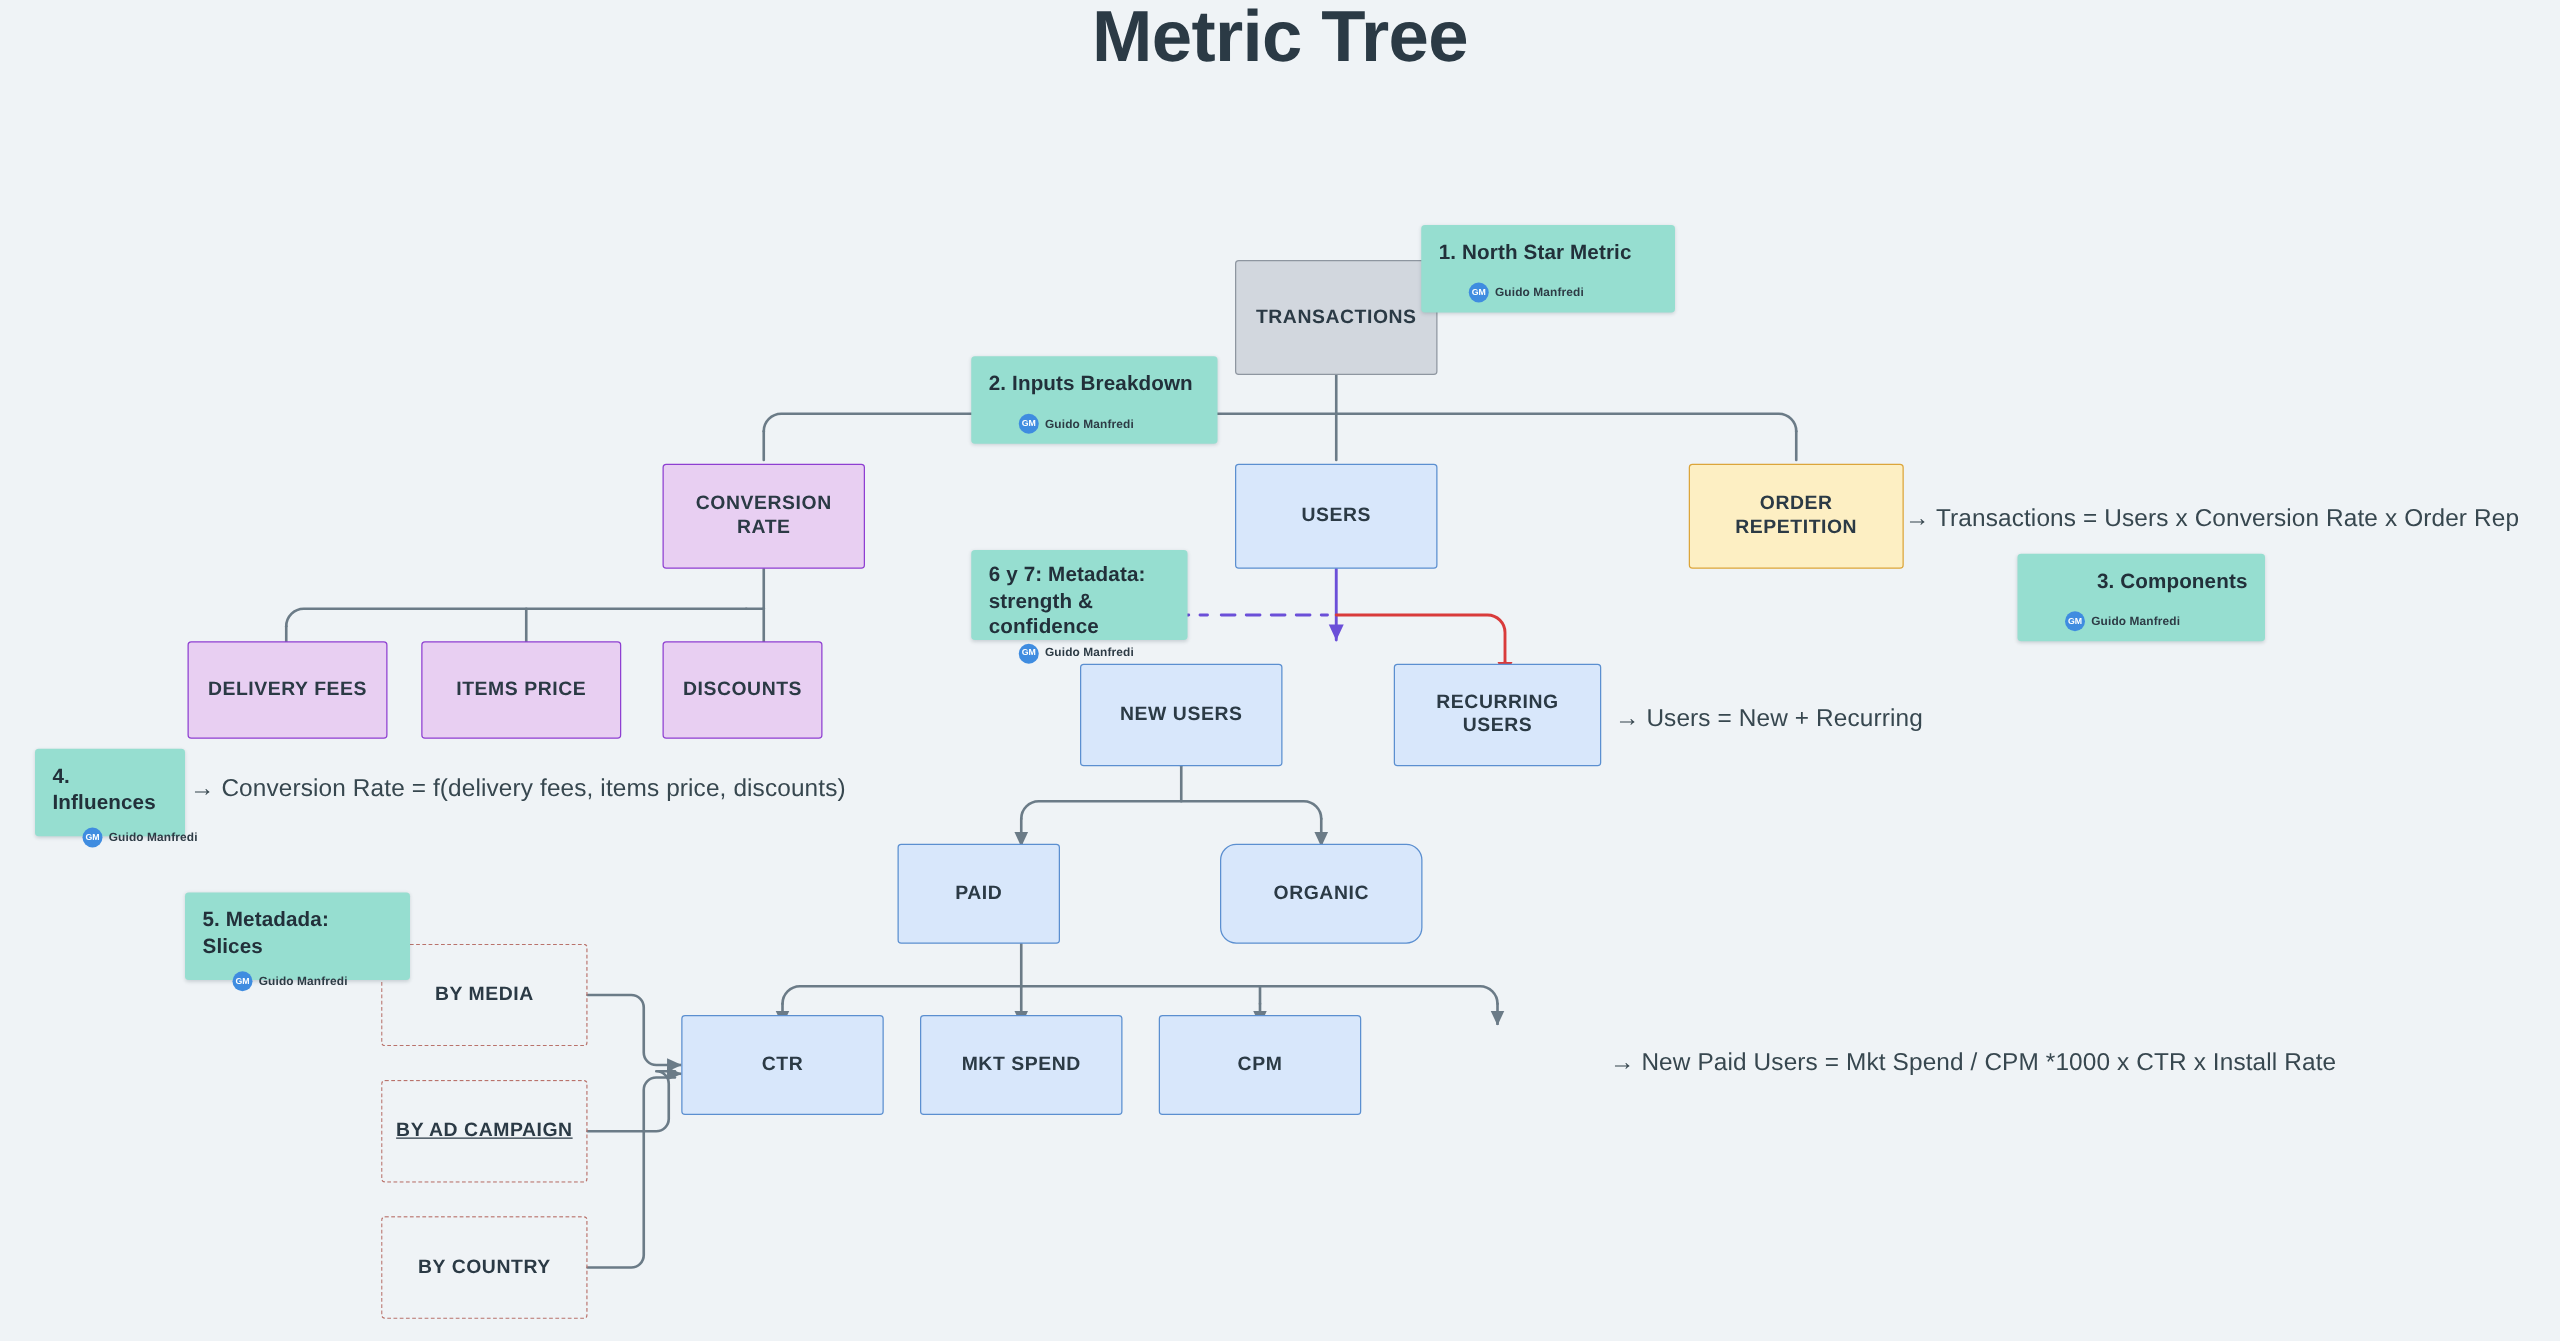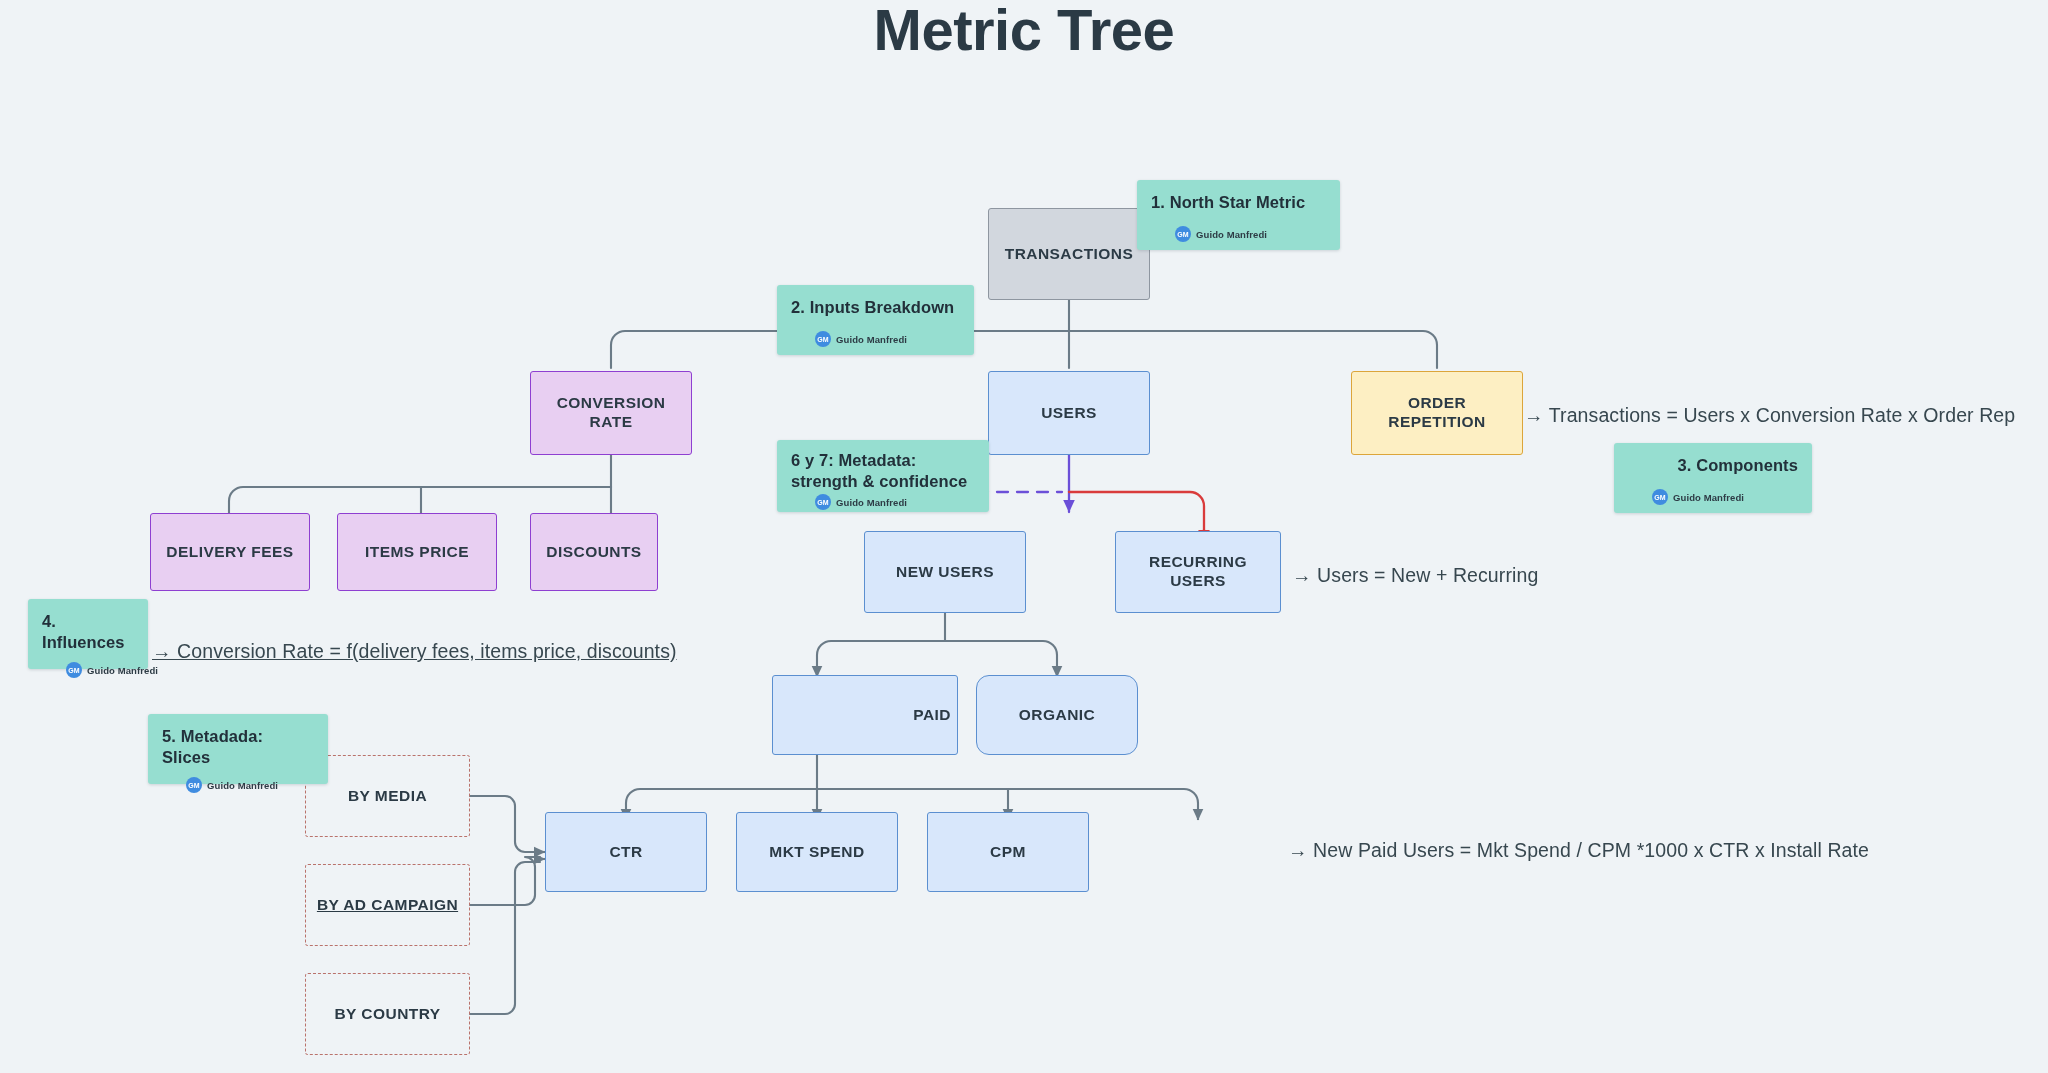--- a/index.html
+++ b/index.html
@@ -252,21 +252,21 @@
   </div>
 
   <div class="node blue" style="left:864px; top:531px; width:162px; height:82px;">
     <span>NEW USERS</span>
   </div>
 
   <div class="node blue" style="left:1115px; top:531px; width:166px; height:82px;">
     <span>RECURRING USERS</span>
   </div>
 
-  <div class="node blue" style="left:772px; top:675px; width:186px; height:80px;justify-content:flex-end;">
+  <div class="node blue" style="left:718px; top:675px; width:130px; height:80px;">
     <span>PAID</span>
   </div>
 
   <div class="node blue" style="left:976px; top:675px; width:162px; height:80px;border-radius:13px;">
     <span>ORGANIC</span>
   </div>
 
   <div class="node blue" style="left:545px; top:812px; width:162px; height:80px;">
     <span>CTR</span>
   </div>
@@ -325,29 +325,29 @@
   </div>
 
   <div class="sticky" style="left:148px; top:714px; width:180px; height:70px;">
     <div class="sticky-text">5. Metadada: Slices</div>
     <div class="sticky-author">
       <span class="avatar">GM</span>
       <span class="author-name">Guido Manfredi</span>
     </div>
   </div>
 
-  <div class="sticky" style="left:777px; top:440px; width:212px; height:72px; padding-top:10px;">
+  <div class="sticky" style="left:777px; top:440px; width:173px; height:72px; padding-top:10px;">
     <div class="sticky-text">6 y 7: Metadata: strength &amp; confidence</div>
     <div class="sticky-author" style="margin-top:3px;">
       <span class="avatar">GM</span>
       <span class="author-name">Guido Manfredi</span>
     </div>
   </div>
 
   <div class="equation" style="left:1524px; top:404px;">→ Transactions = Users x Conversion Rate x Order Rep</div>
 
   <div class="equation" style="left:1292px; top:564px;">→ Users = New + Recurring</div>
 
-  <div class="equation" style="left:152px; top:640px;text-decoration:underline;">→ Conversion Rate = f(delivery fees, items price, discounts)</div>
+  <div class="equation" style="left:152px; top:620px;">→ Conversion Rate = f(delivery fees, items price, discounts)</div>
 
   <div class="equation" style="left:1288px; top:839px;">→ New Paid Users = Mkt Spend / CPM *1000 x CTR x Install Rate</div>
 
 </div>
 
 </body></html>

